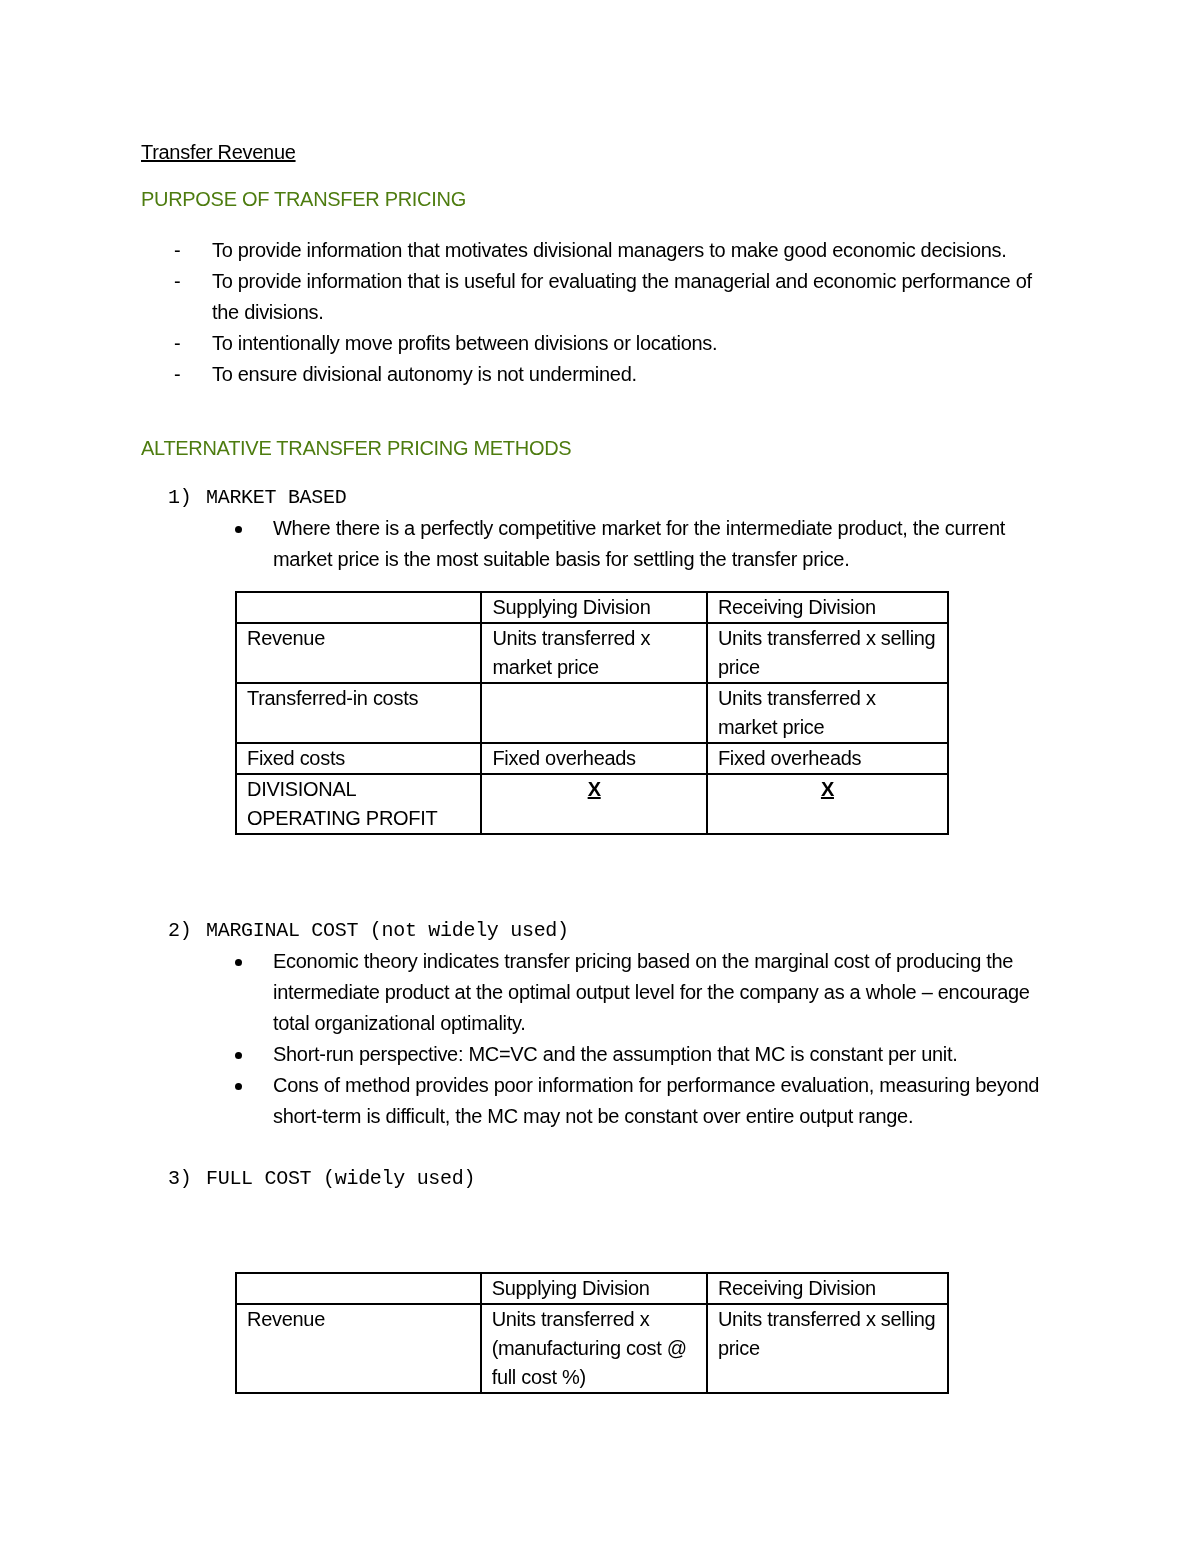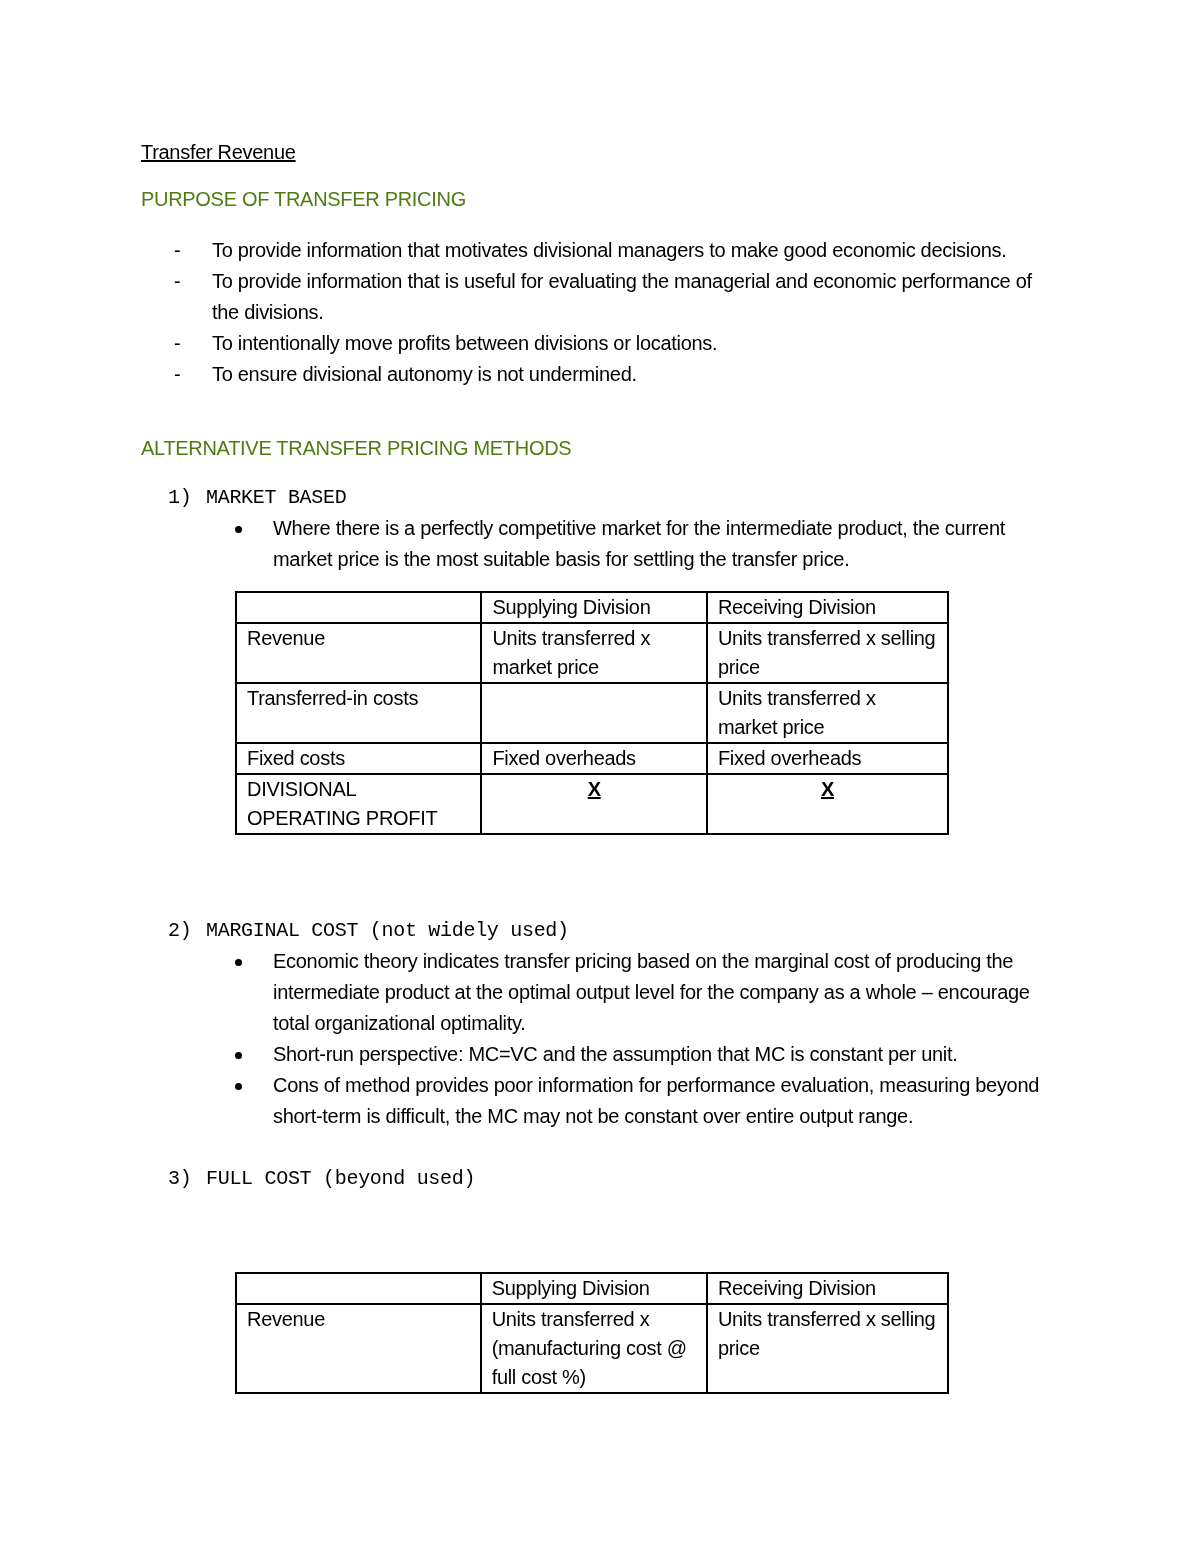--- a/index.html
+++ b/index.html
@@ -82,21 +82,21 @@
   <div class="num-item txt" style="top:915px;">
     <span class="n">2)</span><span>MARGINAL COST (not widely used)</span>
   </div>
   <ul class="bullets txt" style="top:946px;">
     <li><span class="dot"></span><span>Economic theory indicates transfer pricing based on the marginal cost of producing the intermediate product at the optimal output level for the company as a whole – encourage total organizational optimality.</span></li>
     <li><span class="dot"></span><span>Short-run perspective: MC=VC and the assumption that MC is constant per unit.</span></li>
     <li><span class="dot"></span><span>Cons of method provides poor information for performance evaluation, measuring beyond short-term is difficult, the MC may not be constant over entire output range.</span></li>
   </ul>
 
   <div class="num-item txt" style="top:1163px;">
-    <span class="n">3)</span><span>FULL COST (beyond used)</span>
+    <span class="n">3)</span><span>FULL COST (widely used)</span>
   </div>
 
   <table class="grid" style="top:1272px;">
     <tbody>
         <tr>
       <td class="c1"></td>
       <td class="c2">Supplying Division</td>
       <td class="c3">Receiving Division</td>
     </tr>
     <tr>

